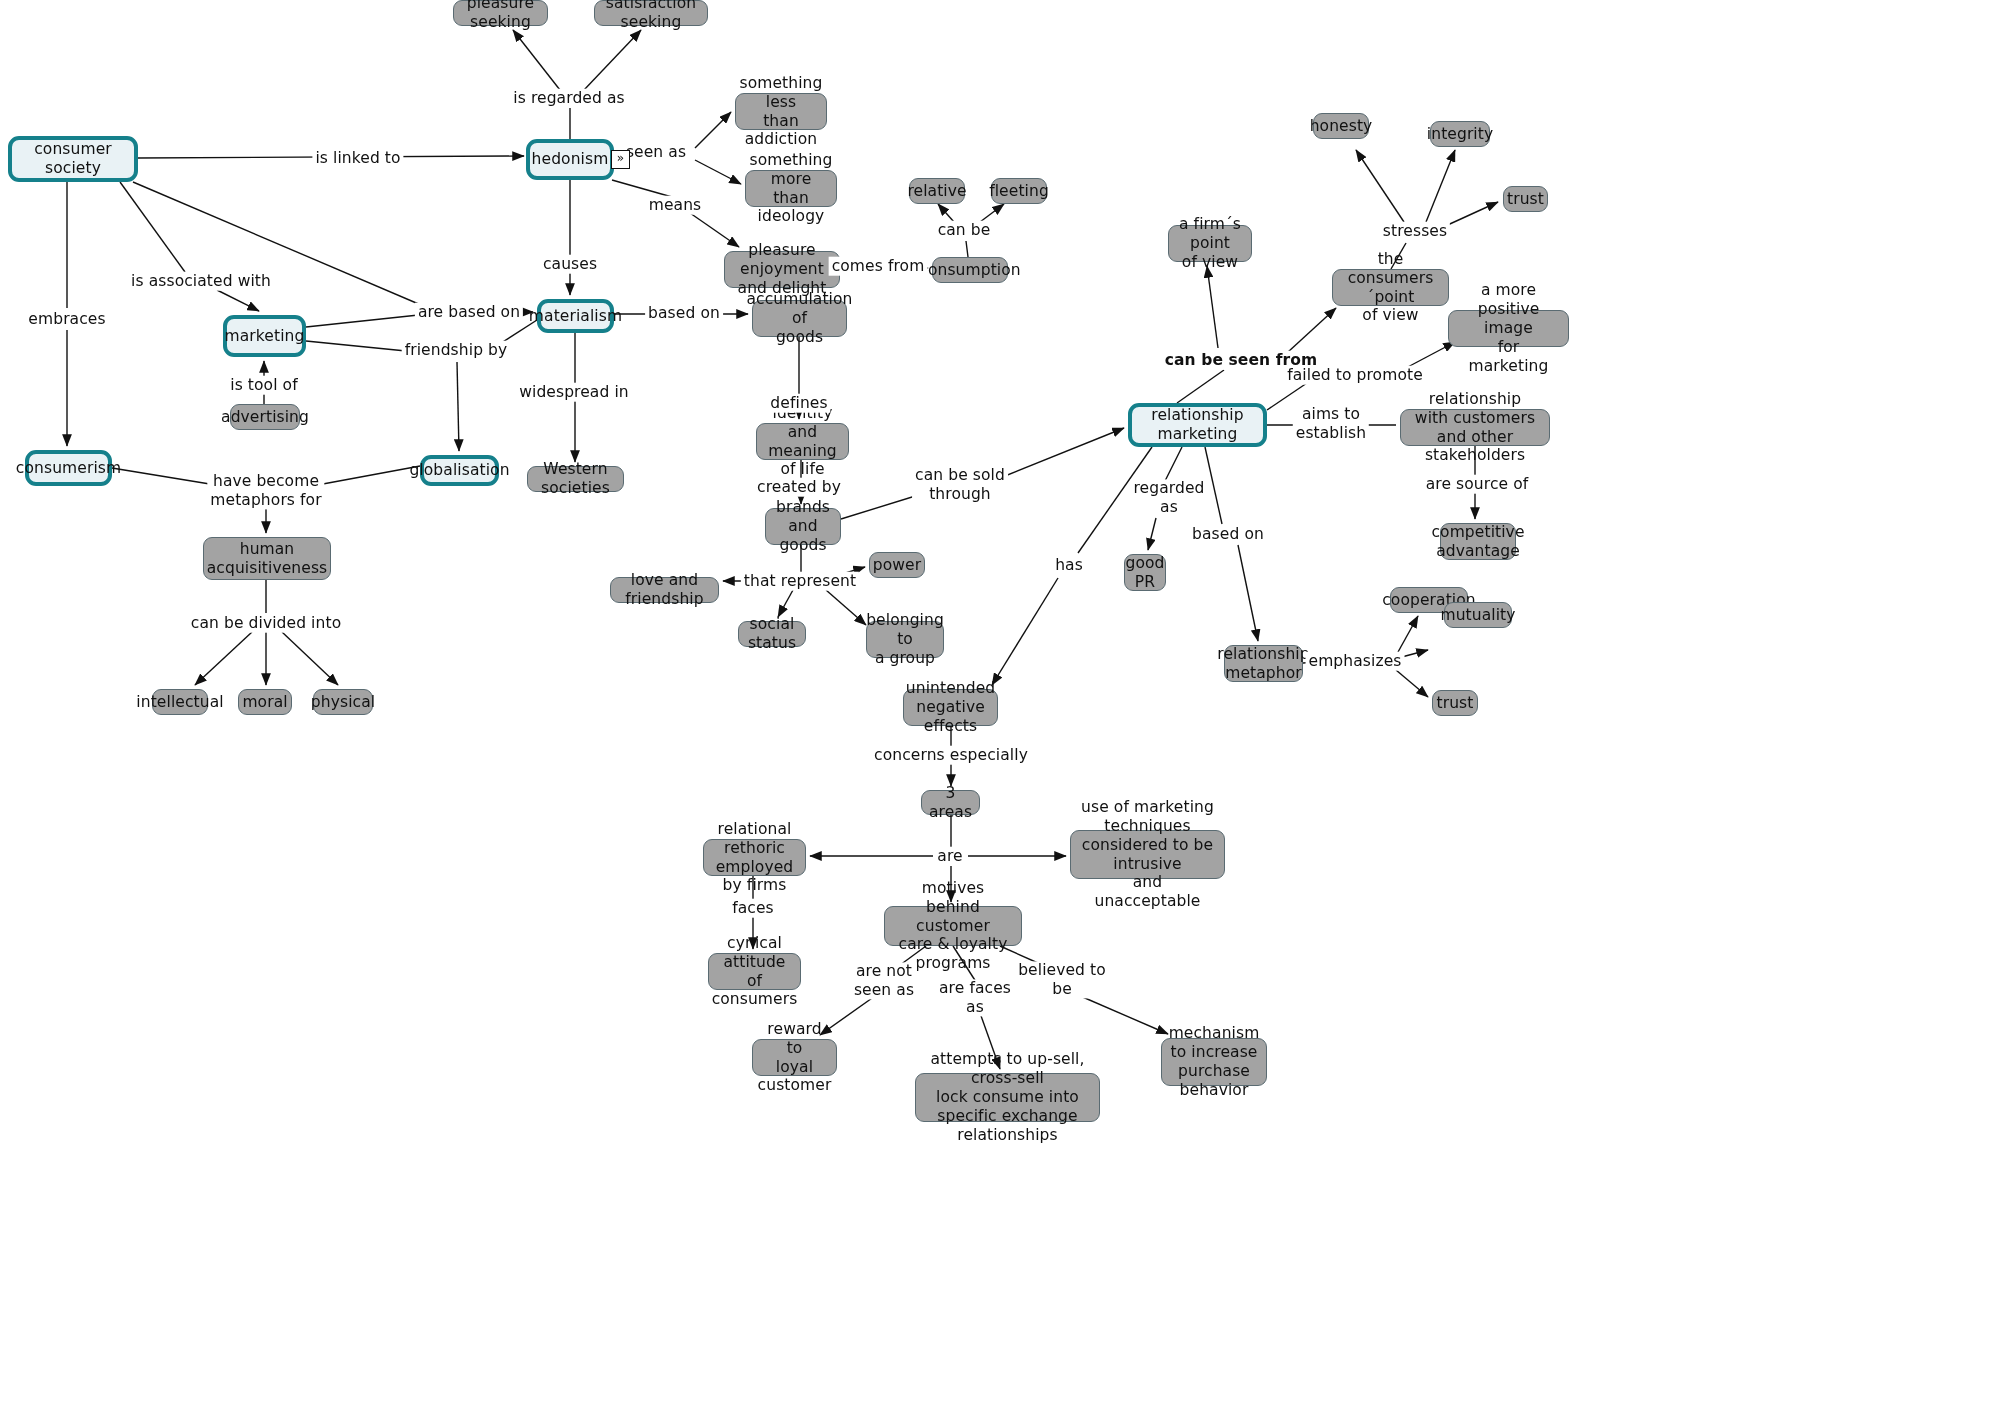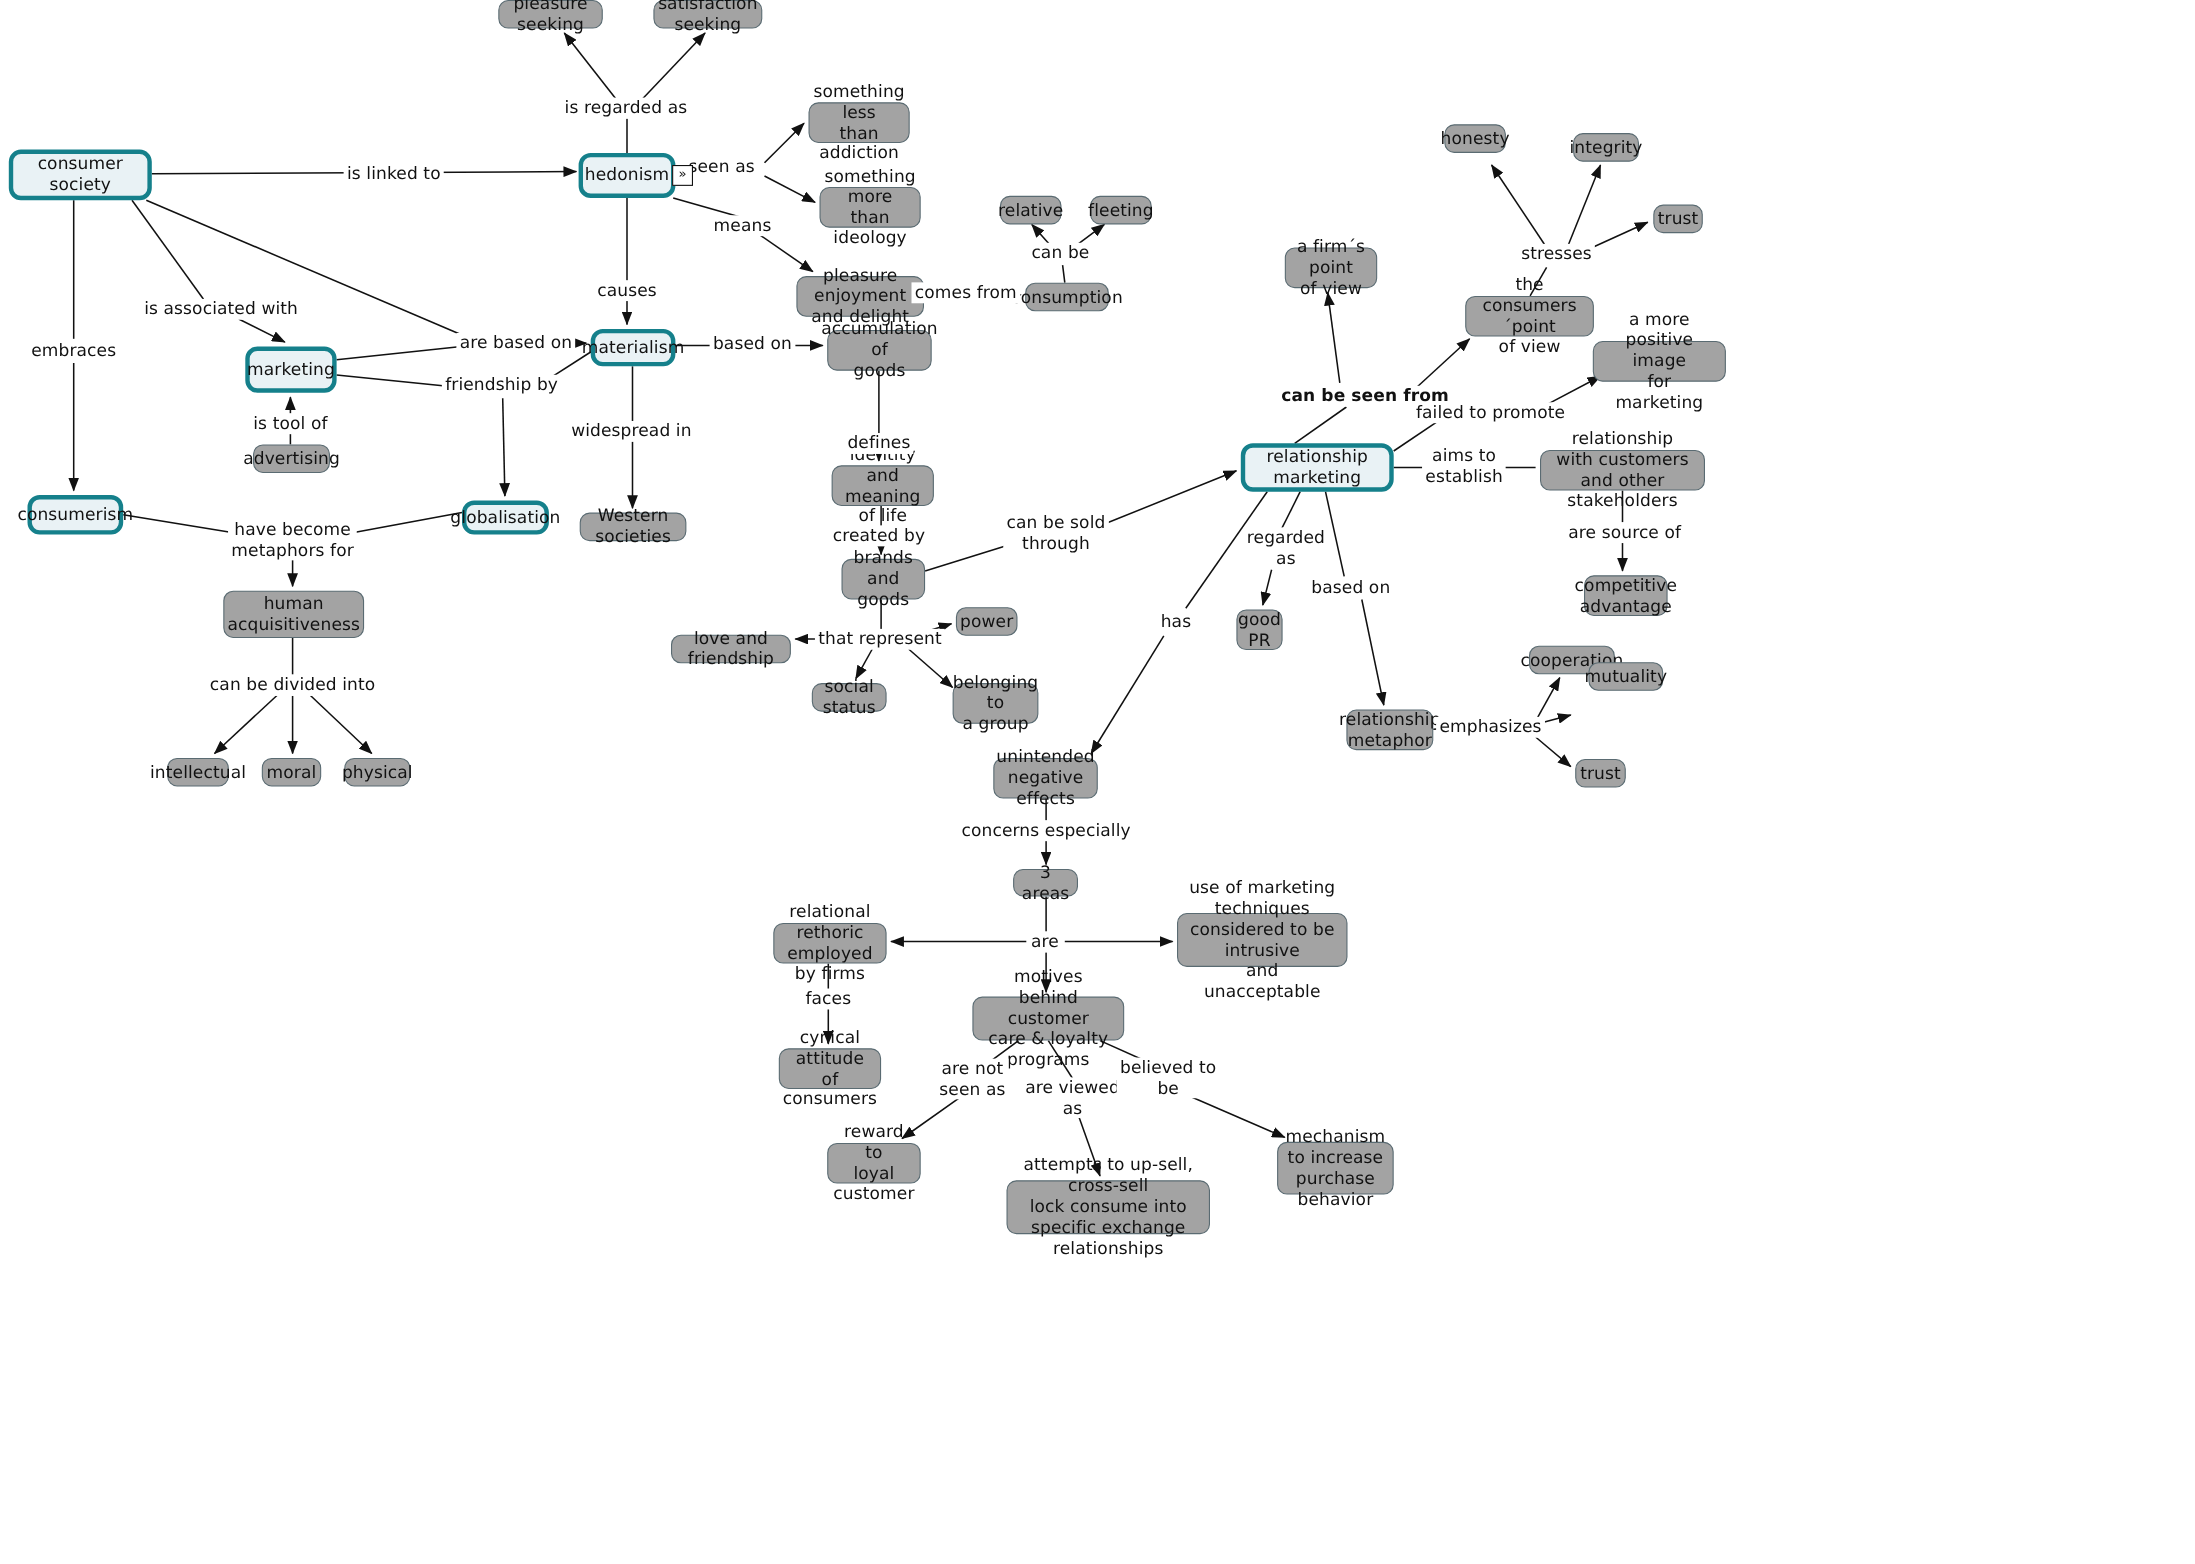--- a/index.html
+++ b/index.html
@@ -147,21 +147,21 @@
         <path d="M 953 946 L 978 985" stroke="#111111" stroke-width="1.4" fill="none"></path>
         <path d="M 980 1013 L 1000 1069" stroke="#111111" stroke-width="1.4" fill="none" marker-end="url(#arrowhead)"></path>
         <path d="M 1000 946 L 1047 967" stroke="#111111" stroke-width="1.4" fill="none"></path>
         <path d="M 1078 995 L 1168 1034" stroke="#111111" stroke-width="1.4" fill="none" marker-end="url(#arrowhead)"></path>
       </g>
   </svg>
   <div id="node-layer">
       <div class="node key" style="left: 8px; top: 136px; width: 130px; height: 46px;">consumer society</div>
       <div class="node key" style="left: 526px; top: 139px; width: 88px; height: 41px;">hedonism</div>
       <div class="node" style="left: 453px; top: 0px; width: 95px; height: 26px;">pleasure seeking</div>
-      <div class="node" style="left: 594px; top: 0px; width: 99px; height: 26px;">satisfaction seeking</div>
+      <div class="node" style="left: 594px; top: 0px; width: 114px; height: 26px;">satisfaction seeking</div>
       <div class="node" style="left: 735px; top: 93px; width: 92px; height: 37px;">something less
 than addiction</div>
       <div class="node" style="left: 745px; top: 170px; width: 92px; height: 37px;">something more
 than ideology</div>
       <div class="node" style="left: 724px; top: 251px; width: 116px; height: 37px;">pleasure enjoyment
 and delight</div>
       <div class="node" style="left: 932px; top: 257px; width: 76px; height: 26px;">consumption</div>
       <div class="node" style="left: 909px; top: 178px; width: 56px; height: 26px;">relative</div>
       <div class="node" style="left: 991px; top: 178px; width: 56px; height: 26px;">fleeting</div>
       <div class="node key" style="left: 223px; top: 315px; width: 83px; height: 42px;">marketing</div>
@@ -259,19 +259,19 @@
       <div class="lbl" style="left: 1169px; top: 498px;">regarded
 as</div>
       <div class="lbl" style="left: 1228px; top: 534px;">based on</div>
       <div class="lbl" style="left: 1355px; top: 661px;">emphasizes</div>
       <div class="lbl" style="left: 1069px; top: 565px;">has</div>
       <div class="lbl" style="left: 951px; top: 755px;">concerns especially</div>
       <div class="lbl" style="left: 950px; top: 856px;">are</div>
       <div class="lbl" style="left: 753px; top: 908px;">faces</div>
       <div class="lbl" style="left: 884px; top: 981px;">are not
 seen as</div>
-      <div class="lbl" style="left: 975px; top: 998px;">are viewed
+      <div class="lbl" style="left: 975px; top: 998px;">are faces
 as</div>
       <div class="lbl" style="left: 1062px; top: 980px;">believed to
 be</div>
     </div>
   <div class="badge" id="hedonism-badge" style="left: 611px; top: 150px;">»</div>
 </div>
 
 </body></html>

